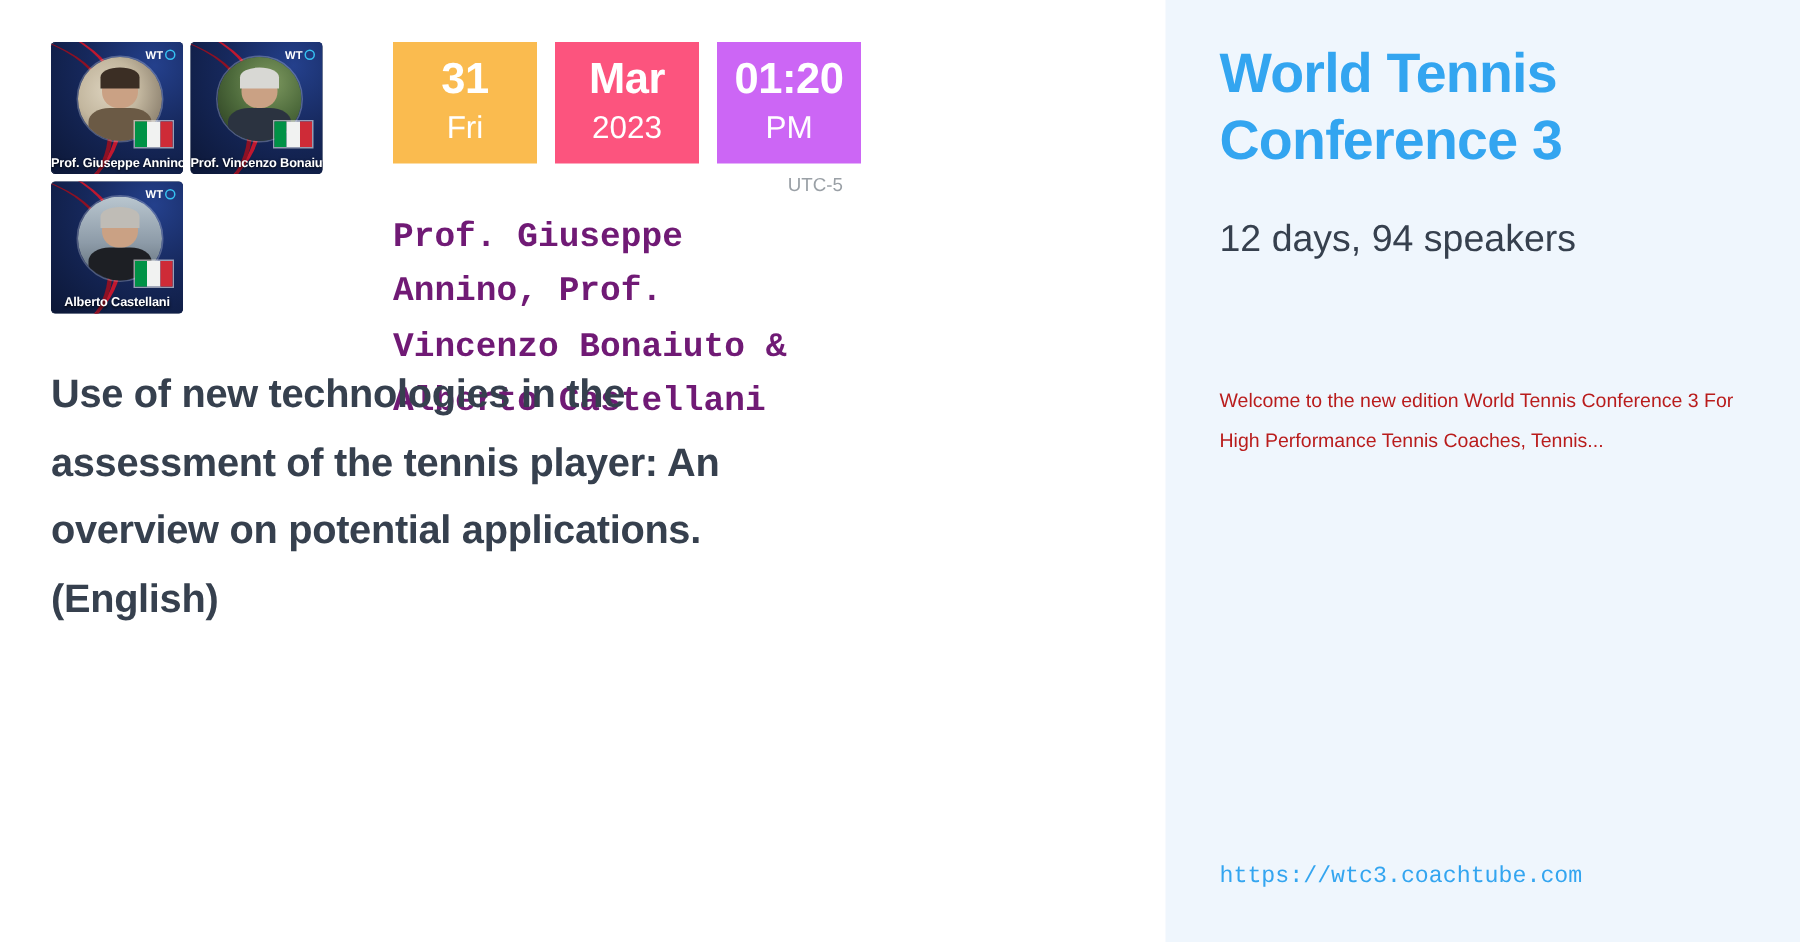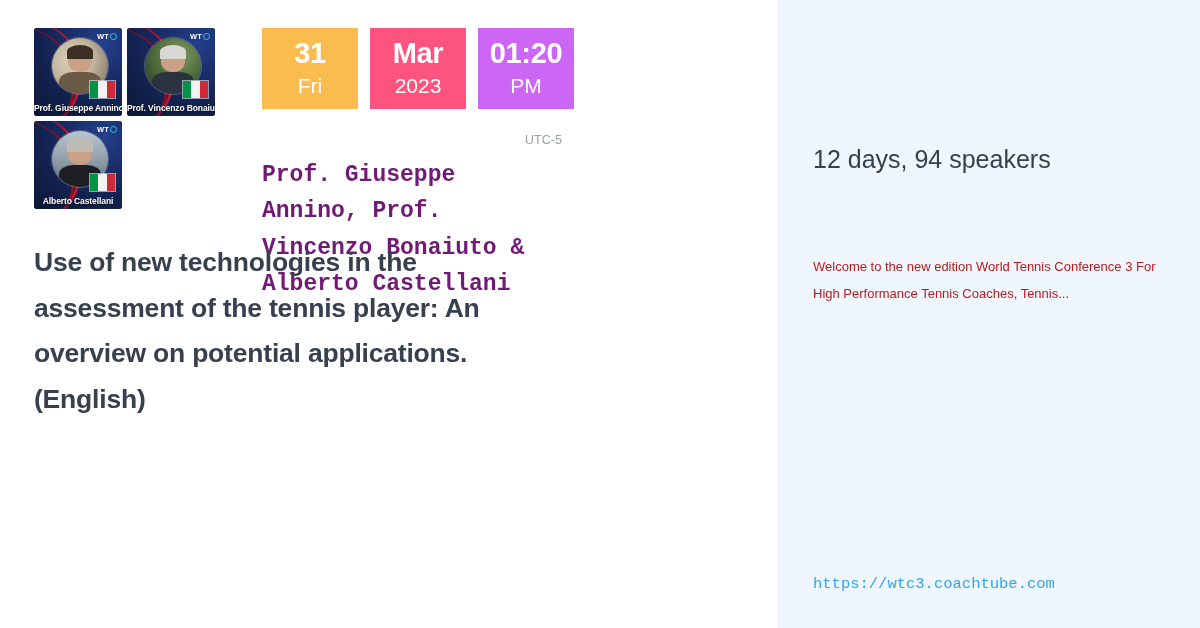--- a/index.html
+++ b/index.html
@@ -201,21 +201,21 @@
   }
   .badge.day  { background: #fabb4f; }
   .badge.mon  { background: #fc547e; }
   .badge.time { background: #cc66f5; }
   .tz {
     width: 103px;
     margin-left: 230px;
     text-align: center;
     color: #9aa0a6;
     font-size: 12.5px;
-    margin-top: 24px;
+    margin-top: 7px;
   }
   .speakers-line {
     margin-top: 10px;
     color: #701a75;
     font-size: 23px;
     font-weight: bold;
     line-height: 1.58;
     max-width: 300px;
     font-family: Liberation Mono, monospace;
   }
@@ -379,18 +379,19 @@
         <div class="speakers-line">Prof. Giuseppe Annino, Prof. Vincenzo Bonaiuto &amp; Alberto Castellani</div>
       </div>
 
     </div>
 
     <div class="event-title">Use of new technologies in the assessment of the tennis player: An overview on potential applications.(English)</div>
 
   </div>
 
   <div class="right-pane">
+    <div class="conf-title">World Tennis Conference 3</div>
     <div class="conf-sub">12 days, 94 speakers</div>
     <div class="conf-desc">Welcome to the new edition World Tennis Conference 3  For High Performance Tennis Coaches, Tennis...</div>
     <a class="conf-url" href="#">https://wtc3.coachtube.com</a>
   </div>
 
 </div>
 
 </body></html>

